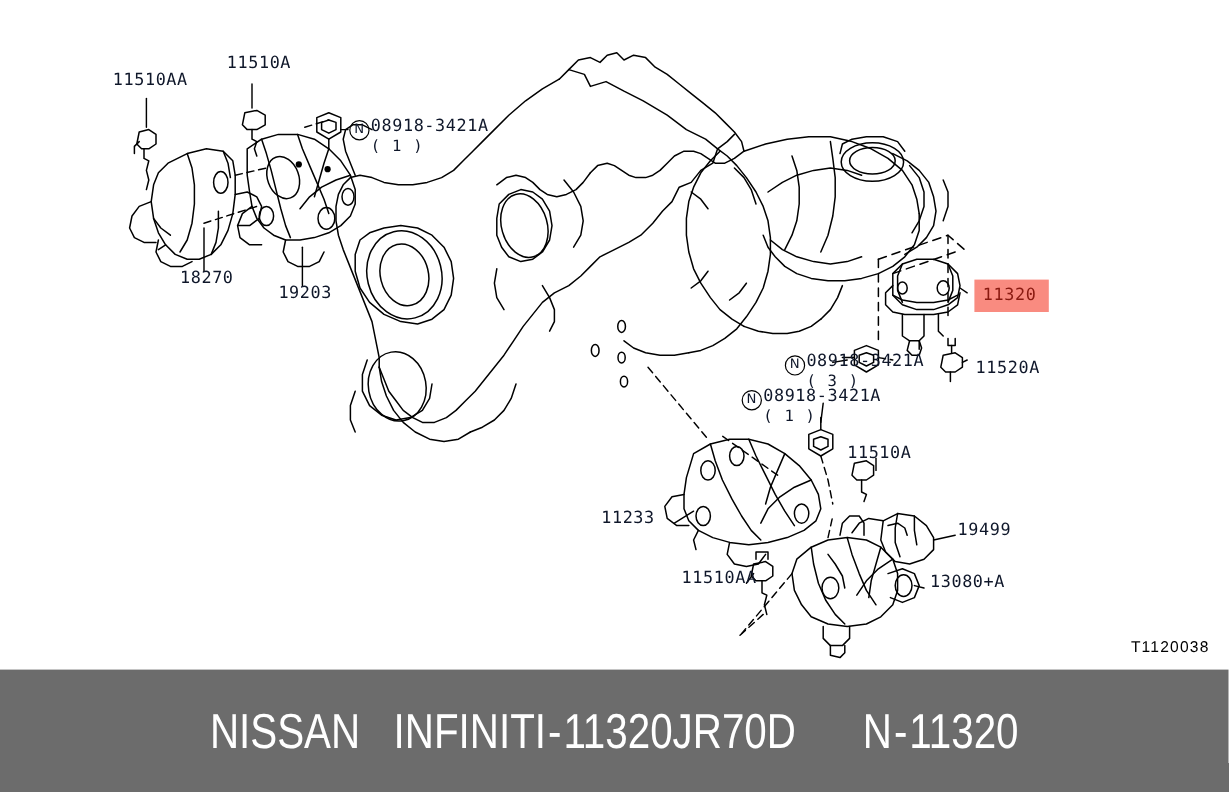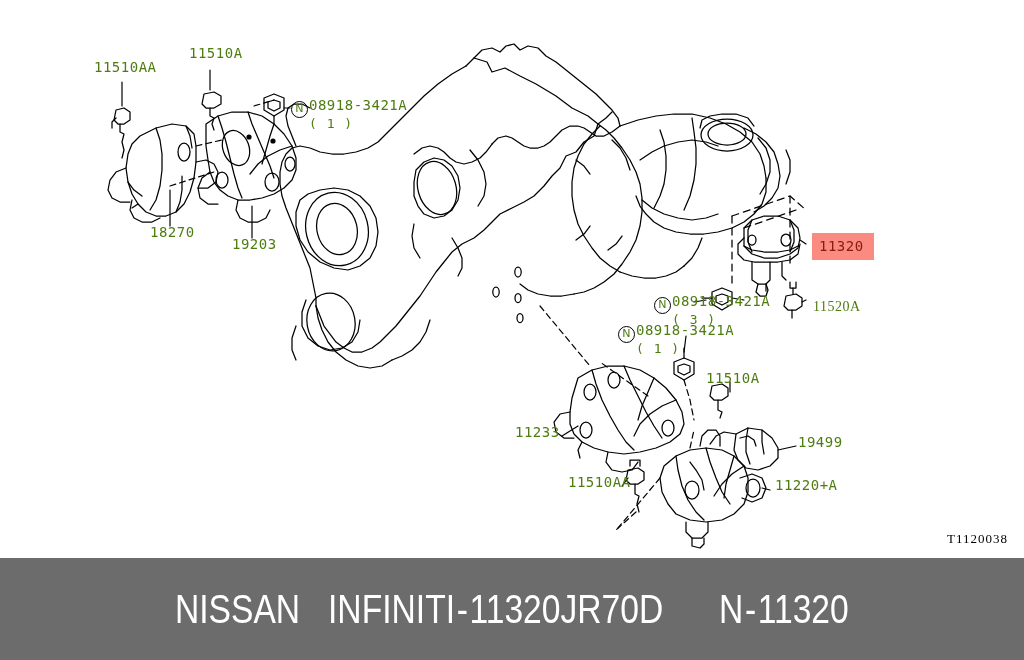--- a/index.html
+++ b/index.html
@@ -29,21 +29,21 @@
     position: absolute;
     left: 0; top: 0;
     width: 1024px;
     height: 558px;
   }
   .callout {
     position: absolute;
     font-family: "DejaVu Sans Mono", monospace;
     font-size: 14px;
     letter-spacing: 0.5px;
-    color: #4d7c0f;
+    color: #0f172a;
     white-space: nowrap;
     line-height: 1.05;
   }
   .nsym {
     display: inline-block;
     width: 15px;
     height: 15px;
     border: 1.3px solid #000;
     border-radius: 50%;
     text-align: center;
@@ -74,21 +74,21 @@
     top: 5px;
     font-family: "DejaVu Sans Mono", monospace;
     font-size: 14px;
     letter-spacing: 0.5px;
     color: #8a1a10;
   }
   #diagram-code {
     position: absolute;
     right: 16px;
     top: 531px;
-    font-family: Liberation Serif, serif;
+    font-family: Liberation Sans, sans-serif;
     font-size: 13px;
     letter-spacing: 1px;
     color: #000;
   }
   #banner {
     position: absolute;
     left: 0;
     top: 558px;
     width: 1024px;
     height: 110px;
@@ -430,47 +430,47 @@
 
     <div class="callout" style="left:232px; top:237px;">
       <span>19203</span>
     </div>
 
     <div class="callout" style="left:654px; top:294px;">
       <span class="nsym">N</span><span>08918-3421A</span>
       <span class="qtytext">( 3 )</span>
     </div>
 
-    <div class="callout" style="left:813px; top:300px;font-family:Liberation Serif, serif;">
+    <div class="callout" style="left:813px; top:300px;">
       <span>11520A</span>
     </div>
 
     <div class="callout" style="left:618px; top:323px;">
       <span class="nsym">N</span><span>08918-3421A</span>
       <span class="qtytext">( 1 )</span>
     </div>
 
     <div class="callout" style="left:706px; top:371px;">
       <span>11510A</span>
     </div>
 
-    <div class="callout" style="left:515px; top:425px;">
+    <div class="callout" style="left:501px; top:425px;">
       <span>11233</span>
     </div>
 
     <div class="callout" style="left:798px; top:435px;">
       <span>19499</span>
     </div>
 
     <div class="callout" style="left:568px; top:475px;">
       <span>11510AA</span>
     </div>
 
     <div class="callout" style="left:775px; top:478px;">
-      <span>11220+A</span>
+      <span>13080+A</span>
     </div>
 
     <div id="highlight-11320">
       <span class="hl-text">11320</span>
     </div>
 
     <div id="diagram-code">T1120038</div>
 
   </div>
 

